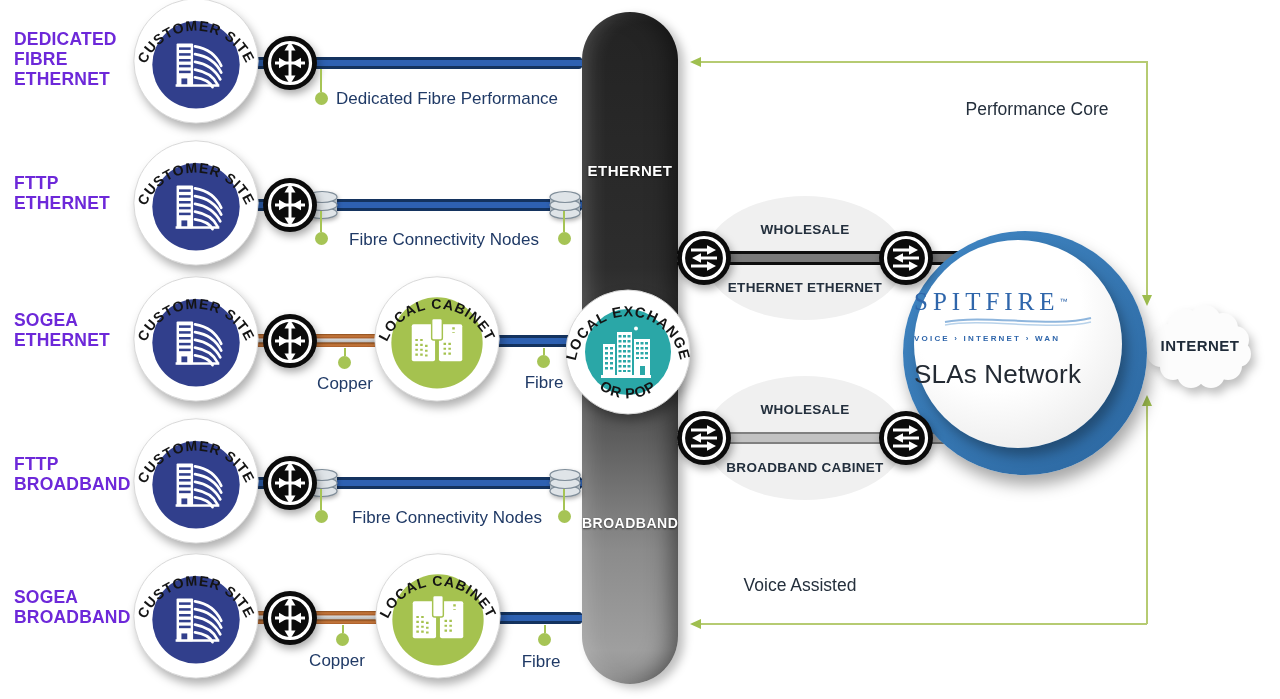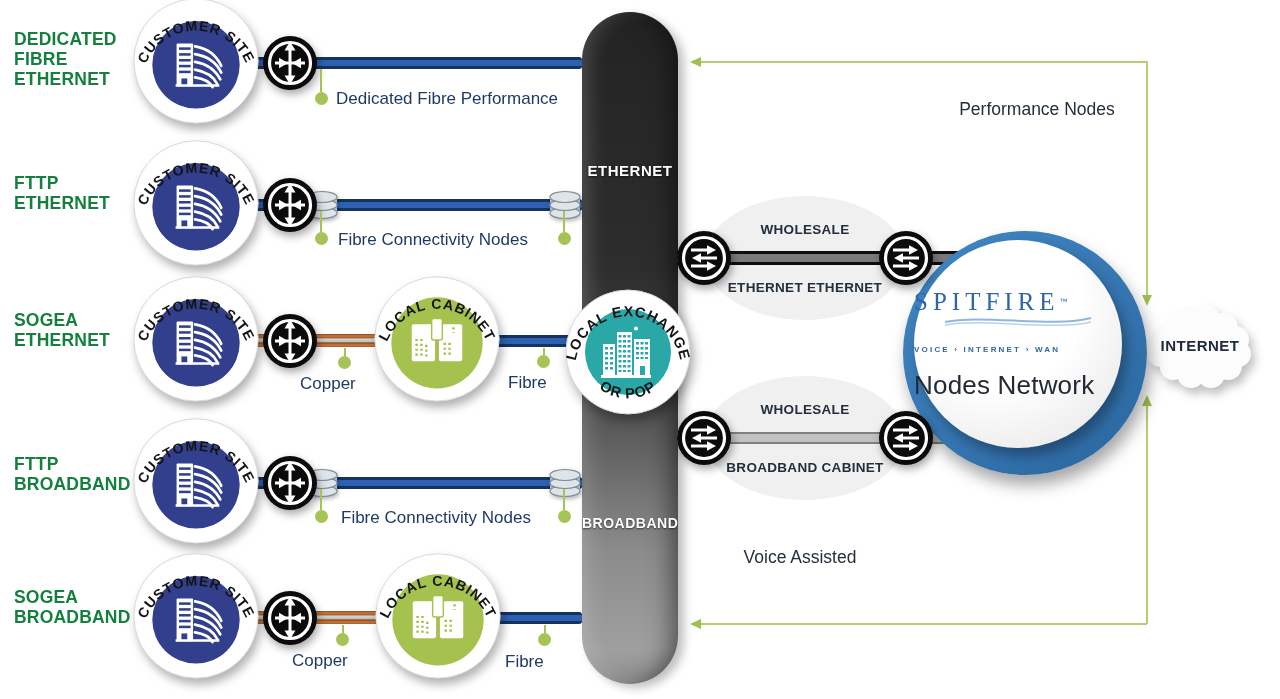--- a/index.html
+++ b/index.html
@@ -1,24 +1,24 @@
 <!DOCTYPE html>
 <html><head>
 <meta charset="utf-8">
 <style>
   html,body{margin:0;padding:0;background:#fff}
   .stage{position:relative;width:1280px;height:699px;background:#fff;overflow:hidden;
          font-family:"Liberation Sans",sans-serif}
 
   .row-label{position:absolute;left:14px;font-weight:700;font-size:17.5px;line-height:20px;
-             color:#15803d;letter-spacing:.2px;z-index:6}
+             color:#6d28d9;letter-spacing:.2px;z-index:6}
   .row-label span{display:block}
 
   .note{position:absolute;font-size:17px;color:#203a66;z-index:6;white-space:nowrap}
-  .note.center{white-space:nowrap}
+  .note.center{text-align:center;white-space:nowrap}
   .fb-note{position:absolute;font-size:17.5px;color:#242f3c;z-index:6;text-align:center;white-space:nowrap}
 
   .fibre-line{position:absolute;height:6px;background:#2e61b2;border-top:3px solid #14335f;
               border-bottom:3px solid #14335f;border-radius:3px;z-index:3}
   .copper-line{position:absolute;height:13px;border-radius:2px;z-index:3;
     background:linear-gradient(180deg,#8a4c1c 0%,#c87a3e 15%,#a85c28 30%,#d6d6d6 38%,
                #bfbfbf 60%,#8a4c1c 68%,#c87a3e 85%,#a85c28 100%)}
   .black-line{position:absolute;height:8px;background:#7a7a7a;border-top:3px solid #0e0e0e;
               border-bottom:3px solid #0e0e0e;z-index:3}
   .gray-line{position:absolute;height:8px;background:#c2c2c2;border-top:2px solid #808080;
@@ -48,21 +48,21 @@
   .l1{top:26px}.l2{top:84px}
 
   .core{position:absolute;left:903px;top:231px;width:244px;height:244px;border-radius:50%;z-index:4;
         background:linear-gradient(140deg,#4187c4,#2b669f);box-shadow:4px 10px 16px rgba(0,0,0,.35)}
   .core-inner{position:absolute;left:11px;top:9px;width:208px;height:208px;border-radius:50%;
         background:radial-gradient(circle at 38% 30%,#ffffff 45%,#f2f2f2 70%,#e3e3e3 100%);
         box-shadow:5px 8px 12px rgba(0,0,0,.3);text-align:left;box-sizing:border-box;padding-top:48px}
   .brand{font-family:"Liberation Serif",serif;font-size:25px;letter-spacing:5px;color:#2f66ab}
   sup.tm{font-size:8px;color:#2f66ab}
   .swoosh{display:block;margin:-2px auto 0}
-  .tagline{font-size:8px;font-weight:700;letter-spacing:2.2px;color:#2f66ab;margin-top:17px}
+  .tagline{font-size:8px;font-weight:700;letter-spacing:2.2px;color:#2f66ab;margin-top:6px}
   .core-label{font-size:26px;color:#232a33;margin-top:16px;letter-spacing:.2px}
 
   .cloud{position:absolute;left:1125px;top:284px;z-index:3;filter:drop-shadow(4px 6px 5px rgba(0,0,0,.25))}
   .cloud text{font-family:"Liberation Sans",sans-serif;font-weight:700;font-size:15px;fill:#202c3a;letter-spacing:.5px}
 
   .loop-line{position:absolute;background:#b6cb72;z-index:1}
   .arrow{position:absolute;width:0;height:0;z-index:1}
   .arrow.left{border-top:5px solid transparent;border-bottom:5px solid transparent;border-right:11px solid #9fbf4f}
   .arrow.down{border-left:5px solid transparent;border-right:5px solid transparent;border-top:11px solid #9fbf4f}
   .arrow.up{border-left:5px solid transparent;border-right:5px solid transparent;border-bottom:11px solid #9fbf4f}
@@ -316,21 +316,21 @@
   <div class="core">
     <div class="core-inner">
       <div>
         <span class="brand">SPITFIRE</span><sup class="tm">™</sup>
       </div>
       <svg class="swoosh" width="150" height="14" viewBox="0 0 150 14">
         <path d="M2,8 C 40,0 110,14 148,4" stroke="#8fb6dd" stroke-width="2" fill="none"></path>
         <path d="M2,11 C 40,4 110,17 148,8" stroke="#b8d2ea" stroke-width="1.5" fill="none"></path>
       </svg>
       <div class="tagline">VOICE › INTERNET › WAN</div>
-      <div class="core-label">Nodes Network</div>
+      <div class="core-label">SLAs Network</div>
     </div>
   </div>
 
   <svg class="cloud" width="150" height="125" viewBox="0 0 150 125">
     <g fill="#fcfcfc">
       <circle cx="75" cy="62" r="30"></circle>
         <circle cx="45" cy="57" r="17"></circle>
         <circle cx="60" cy="42" r="17"></circle>
       <circle cx="80" cy="37" r="16"></circle>
         <circle cx="98" cy="44" r="15"></circle>
@@ -371,16 +371,16 @@
   <div class="gdot" style="left:538px;top:633px"></div>
 
   <div class="note" style="left:336px;top:89px">Dedicated Fibre Performance</div>
   <div class="note center" style="left:338px;top:230px;width:212px">Fibre Connectivity Nodes</div>
   <div class="note center" style="left:300px;top:374px;width:90px">Copper</div>
   <div class="note center" style="left:508px;top:373px;width:72px">Fibre</div>
   <div class="note center" style="left:341px;top:508px;width:212px">Fibre Connectivity Nodes</div>
   <div class="note center" style="left:292px;top:651px;width:90px">Copper</div>
   <div class="note center" style="left:505px;top:652px;width:72px">Fibre</div>
 
-  <div class="fb-note" style="left:948px;top:99px;width:178px">Performance Nodes</div>
-  <div class="fb-note" style="left:714px;top:547px;width:172px">Voice Assisted</div>
+  <div class="fb-note" style="left:948px;top:99px;width:178px">Performance Core</div>
+  <div class="fb-note" style="left:714px;top:575px;width:172px">Voice Assisted</div>
 
 </div>
 
 </body></html>

